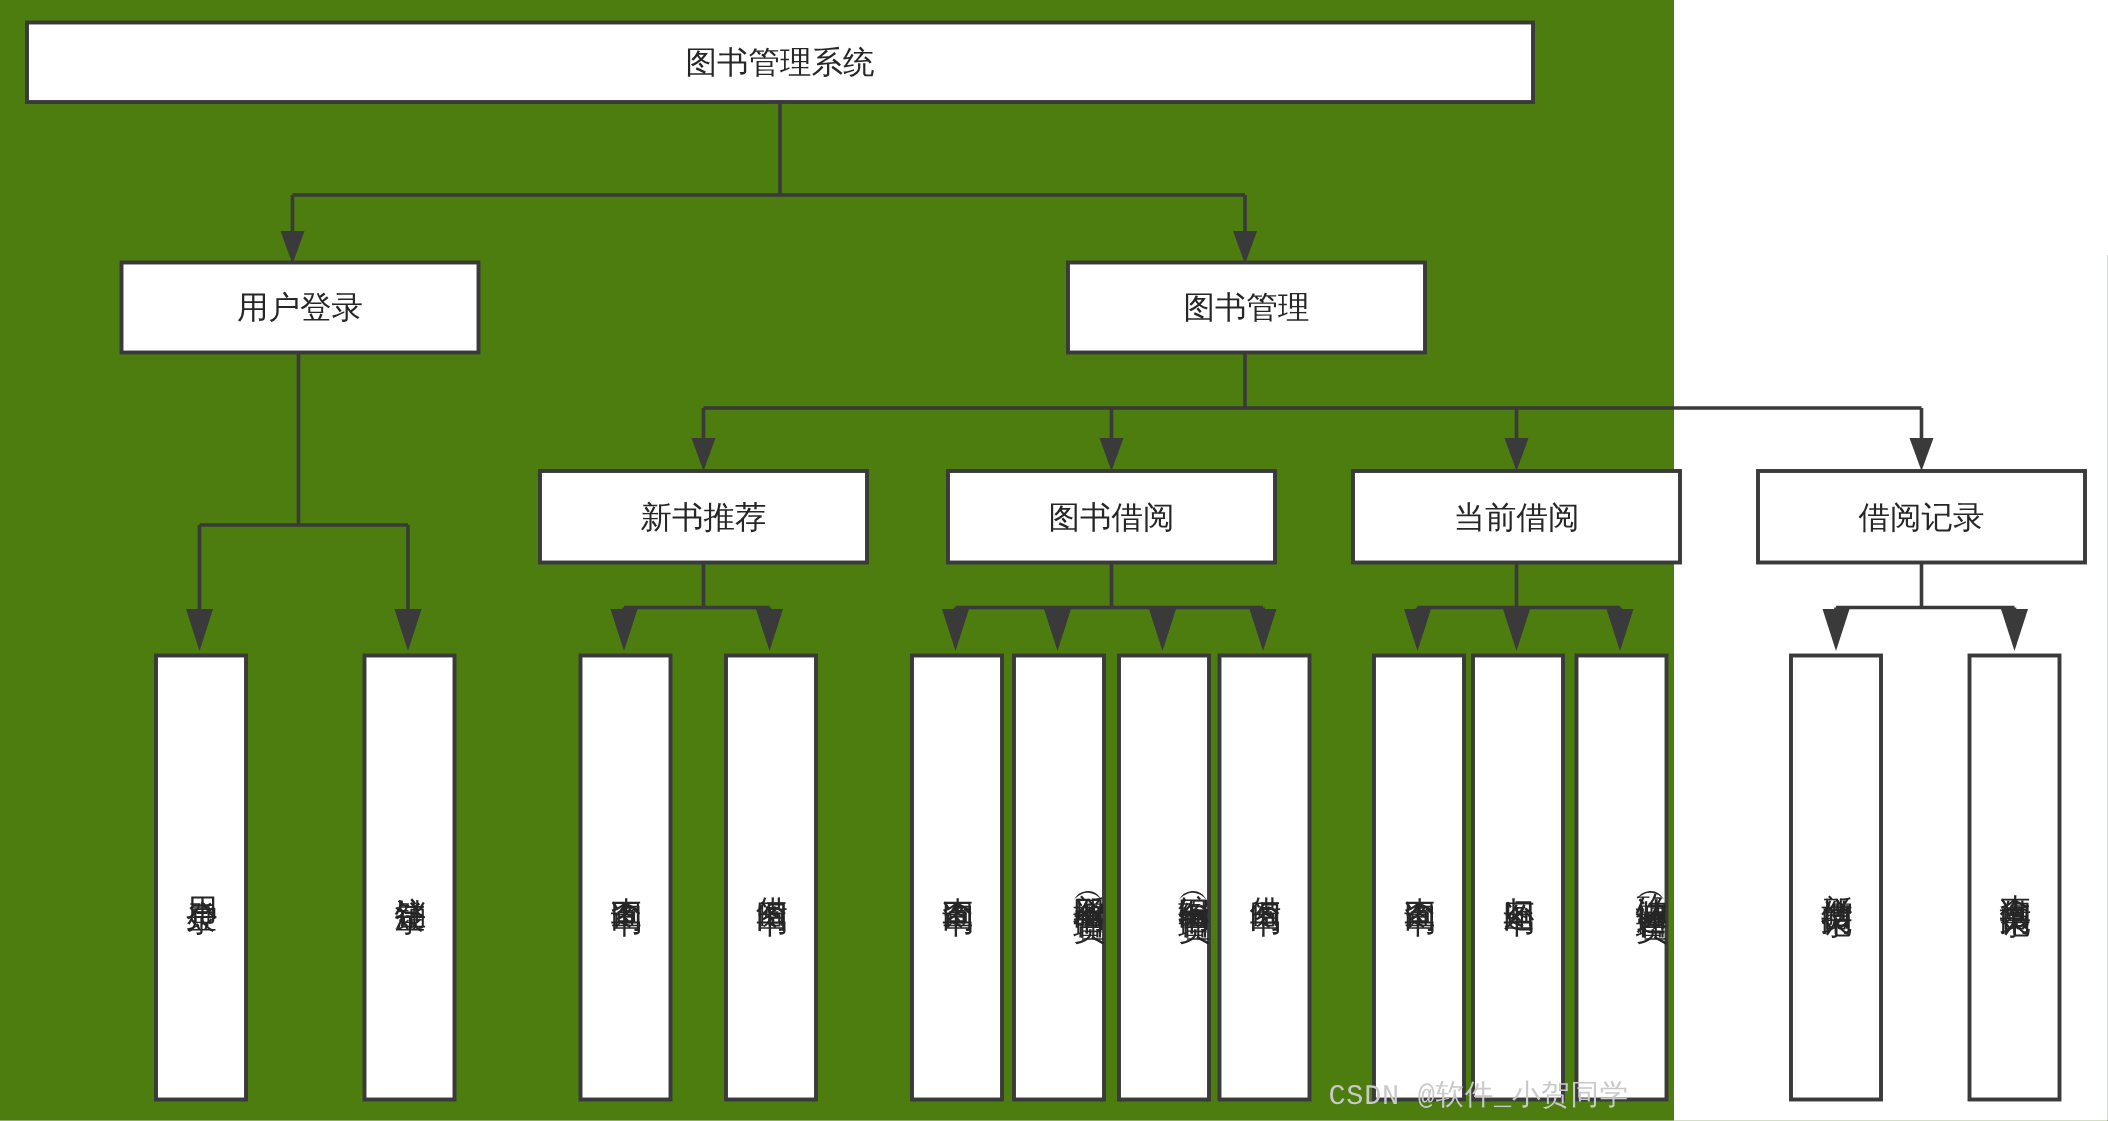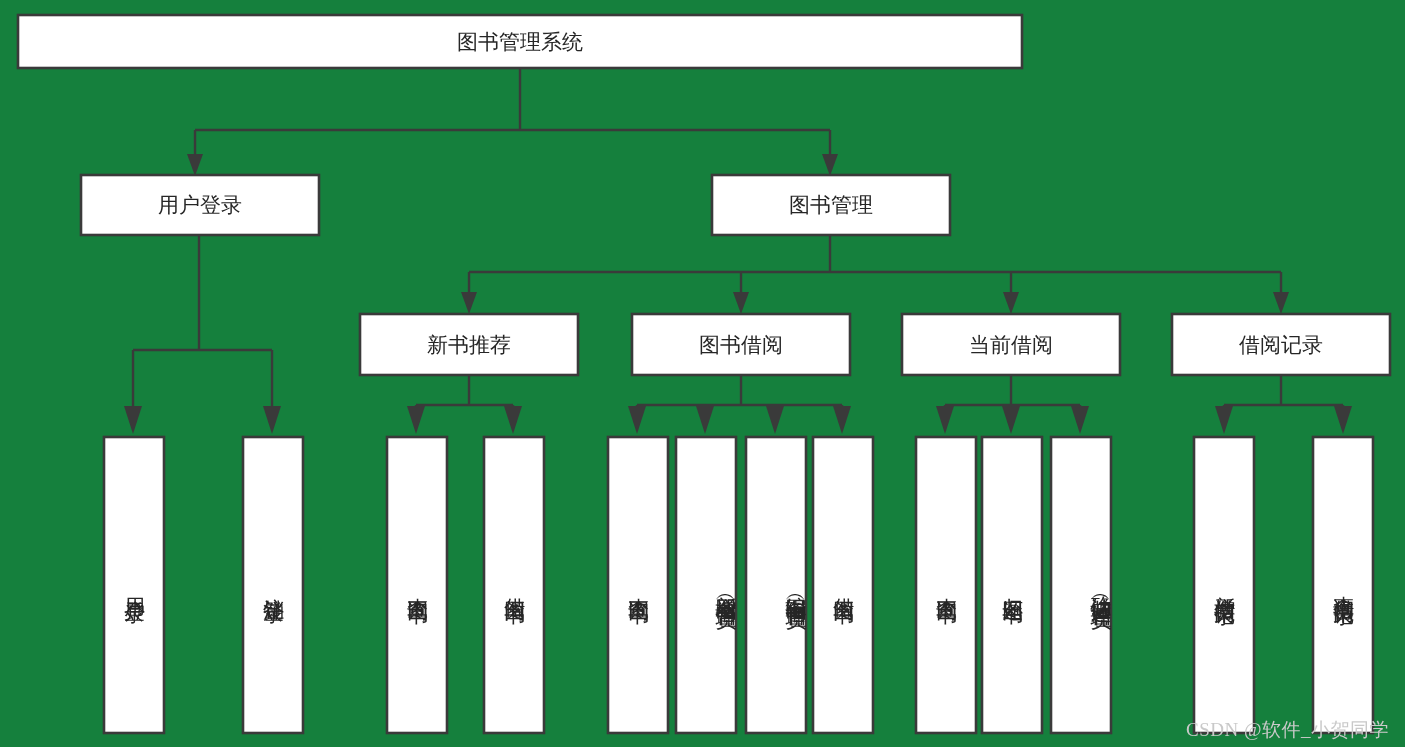--- a/index.html
+++ b/index.html
@@ -8,23 +8,23 @@
     background: #ffffff;
   }
   body {
     width: 1405px;
     height: 747px;
     font-family: "DejaVu Sans", "Liberation Sans", sans-serif;
     overflow: hidden;
   }
   #diagram-root {
     position: relative;
-    width: 1405px;
+    width: 1116px;
     height: 747px;
-    background: #15803d;
+    background: #4d7c0f;
   }
   svg.flow {
     position: absolute;
     left: 0;
     top: 0;
     width: 1405px;
     height: 747px;
   }
   .nodebox {
     fill: #ffffff;
@@ -59,23 +59,23 @@
     letter-spacing: 2px;
     display: flex;
     align-items: center;
     justify-content: center;
     white-space: nowrap;
     pointer-events: none;
     box-sizing: border-box;
   }
   .watermark {
     position: absolute;
-    right: 16px;
+    right: 30px;
     bottom: 4px;
-    font-family: Liberation Serif, serif;
+    font-family: Liberation Mono, monospace;
     font-size: 19px;
     color: #c9c9c9;
     white-space: nowrap;
     letter-spacing: 0.5px;
     text-align: center;
   }
 </style>
 </head>
 <body>
 

